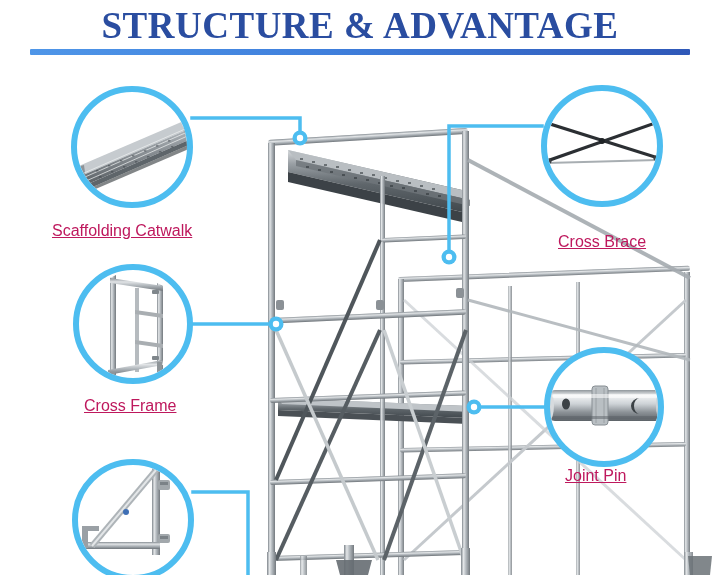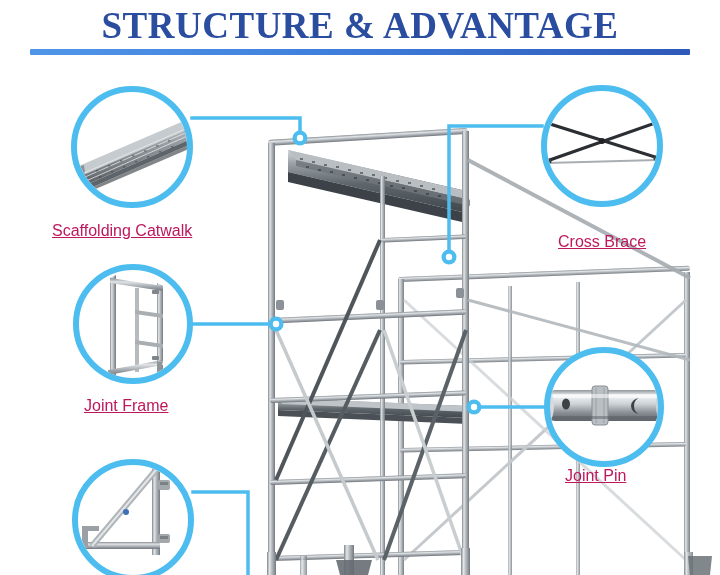--- a/index.html
+++ b/index.html
@@ -398,17 +398,17 @@
       </g>
 
       </g>
     </svg>
   </div>
 
   <div class="callout-label lbl-catwalk">Scaffolding Catwalk</div>
 
   <div class="callout-label lbl-crossbrace">Cross Brace</div>
 
-  <div class="callout-label lbl-mainframe">Joint Frame</div>
+  <div class="callout-label lbl-mainframe">Cross Frame</div>
 
   <div class="callout-label lbl-jointpin">Joint Pin</div>
 
 </div>
 
 </body></html>

